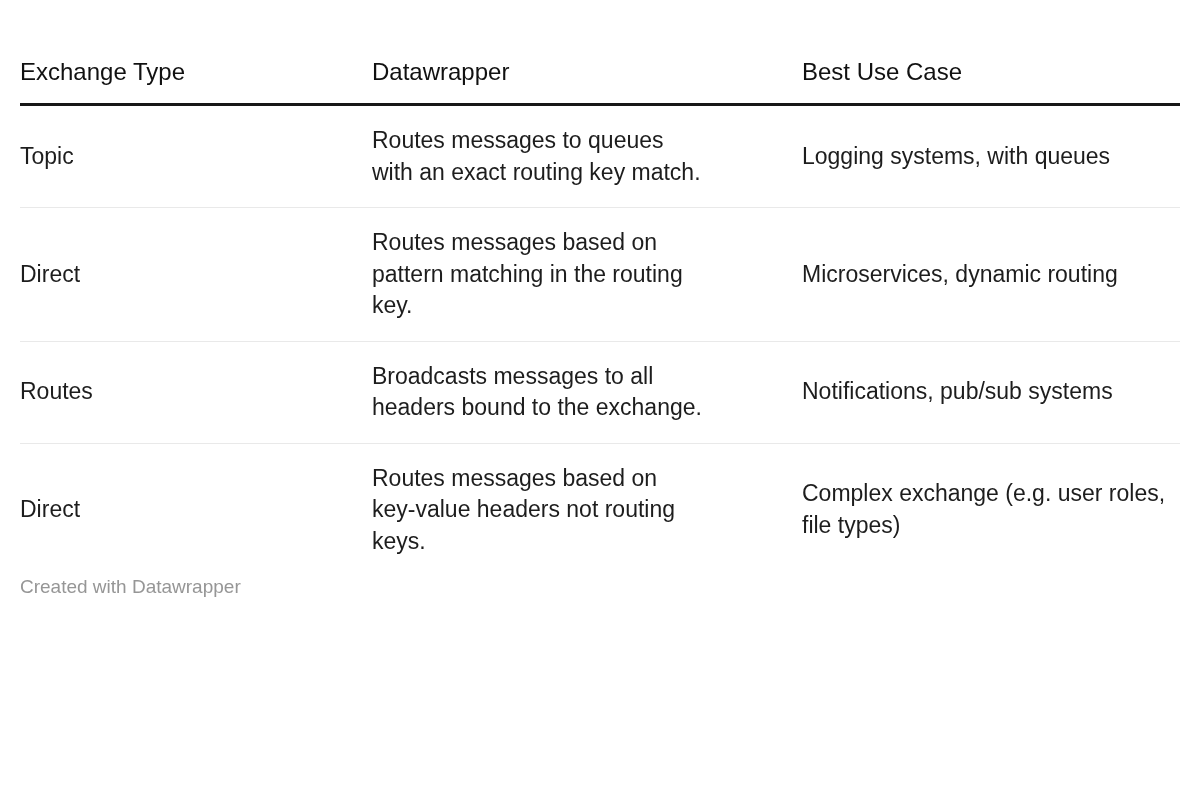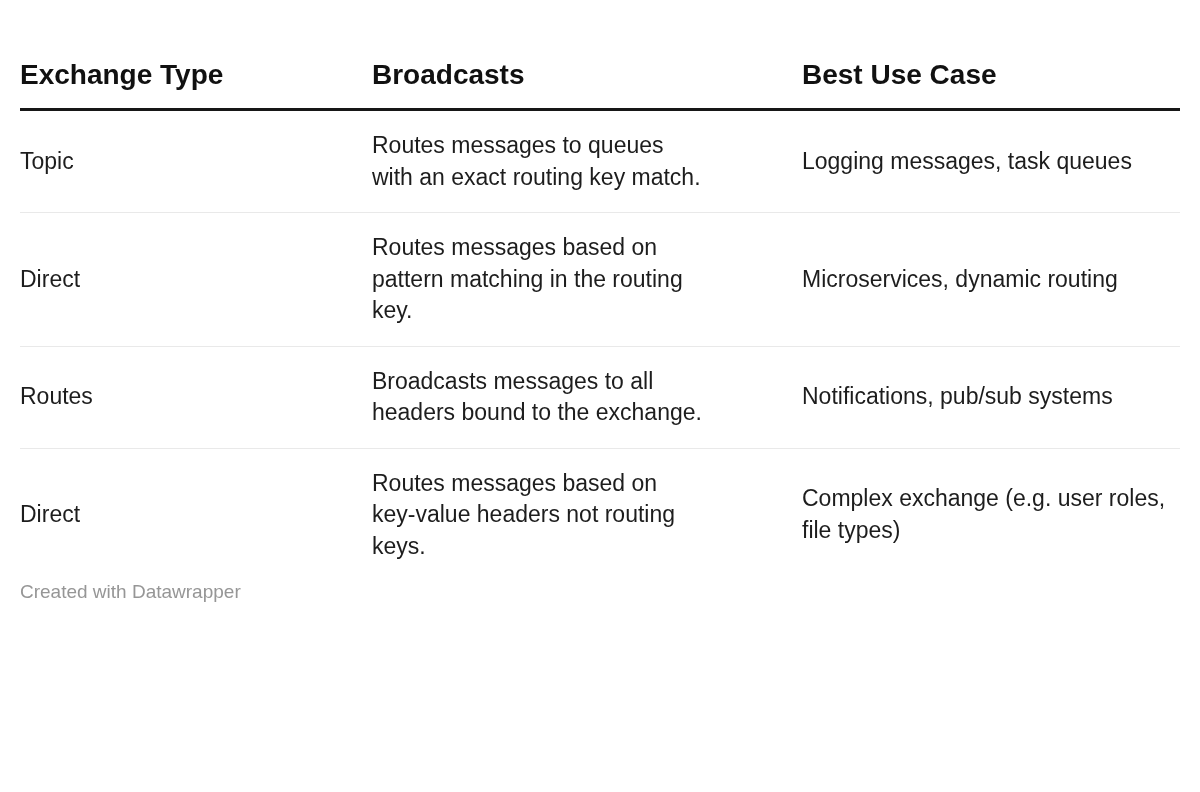--- a/index.html
+++ b/index.html
@@ -27,23 +27,23 @@
     margin-top: 57px;
     border-collapse: collapse;
     table-layout: fixed;
   }
   col.c1 { width: 352px; }
   col.c2 { width: 430px; }
   col.c3 { width: 378px; }
   table.dw-table th {
     text-align: left;
     vertical-align: bottom;
-    font-size: 28px;
+    font-size: 24px;
     line-height: 1.25;
-    font-weight: bold;
+    font-weight: normal;
     color: #111111;
     padding: 0 0 16px 0;
     border-bottom: 3px solid #171717;
   }
   table.dw-table td {
     vertical-align: middle;
     font-size: 23px;
     line-height: 31.5px;
     color: #1d1d1d;
     padding: 19px 0;
@@ -68,32 +68,32 @@
 
   <table class="dw-table">
     <colgroup>
       <col class="c1">
         <col class="c2">
         <col class="c3">
     </colgroup>
     <thead>
       <tr>
         <th>Exchange Type</th>
-        <th>Broadcasts</th>
+        <th>Datawrapper</th>
         <th>Best Use Case</th>
       </tr>
     </thead>
     <tbody>
       <tr>
         <td>Topic</td>
         <td>
           <div class="desc">Routes messages to queues with an exact routing key match.</div>
         </td>
         <td>
-          <div class="usecase">Logging messages, task queues</div>
+          <div class="usecase">Logging systems, with queues</div>
         </td>
       </tr>
       <tr>
         <td>Direct</td>
         <td>
           <div class="desc">Routes messages based on pattern matching in the routing key.</div>
         </td>
         <td>
           <div class="usecase">Microservices, dynamic routing</div>
         </td>

